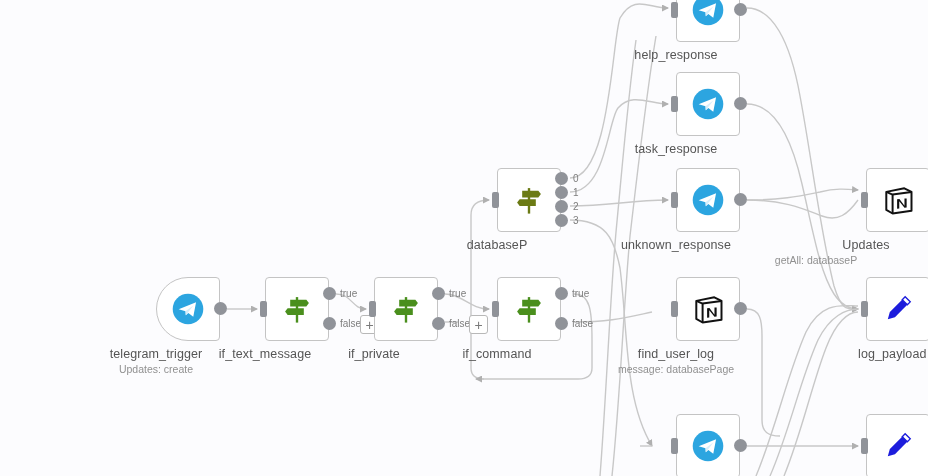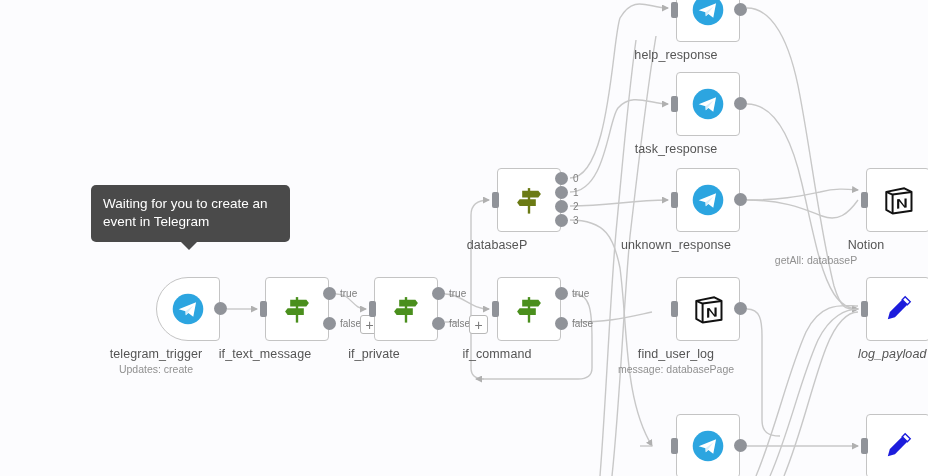--- a/index.html
+++ b/index.html
@@ -35,21 +35,21 @@
     color:#555555;
     letter-spacing:.1px;
   }
   .sublabel{
     position:absolute;top:86px;left:50%;
     transform:translateX(-50%);
     white-space:nowrap;
     font-size:10.5px;
     color:#909090;
   }
-  .label.clipleft{left:0;transform:none;font-style:italic;}
+  .label.clipleft{left:0;transform:none;}
 
   
   .in-port{
     position:absolute;left:-5px;top:24px;
     width:7px;height:16px;border-radius:2px;
     background:#909399;
   }
   .out-dot{
     position:absolute;
     width:13px;height:13px;border-radius:50%;
@@ -332,21 +332,21 @@
       <span>
         <svg class="icon-svg" width="36" height="36" viewBox="0 0 40 40">
           <path d="M7 11 L27 7 L35 11 L35 32 L14 35 L7 31 Z" fill="#ffffff" stroke="#111111" stroke-width="2.2" stroke-linejoin="round"></path>
           <path d="M7 11 L14 14 L14 35" fill="none" stroke="#111111" stroke-width="2.2" stroke-linejoin="round"></path>
           <path d="M14 14 L35 11" fill="none" stroke="#111111" stroke-width="2.2"></path>
           <path d="M19 29.6 L19 19.2 L21.6 19 L27.2 26.4 L27.2 18.4 L29.6 18.2 L29.6 28.4 L27.2 28.7 L21.4 21.4 L21.4 29.4 Z" fill="#111111"></path>
         </svg>
       </span>
     </div>
     <div class="in-port"></div>
-    <div class="label">Notion</div>
+    <div class="label">Updates</div>
     <div class="sublabel clipleft" style="left:-50px;text-align:right;">getAll: databaseP</div>
   </div>
 
   <div class="node" style="left:866px;top:277px;">
     <div class="box">
       <span>
         <svg class="icon-svg" width="34" height="34" viewBox="0 0 40 40">
           <path d="M28.4 5.6 L34.4 11.6 L16.4 29.6 L8 32 L10.4 23.6 Z" fill="#1c1cdc"></path>
           <path d="M28.4 5.6 L34.4 11.6 L31 15 L25 9 Z" fill="#ffffff" stroke="#1c1cdc" stroke-width="1.6"></path>
         </svg>
@@ -361,17 +361,14 @@
       <span>
         <svg class="icon-svg" width="34" height="34" viewBox="0 0 40 40">
           <path d="M28.4 5.6 L34.4 11.6 L16.4 29.6 L8 32 L10.4 23.6 Z" fill="#1c1cdc"></path>
           <path d="M28.4 5.6 L34.4 11.6 L31 15 L25 9 Z" fill="#ffffff" stroke="#1c1cdc" stroke-width="1.6"></path>
         </svg>
       </span>
     </div>
     <div class="in-port"></div>
   </div>
 
-  <div id="tooltip">
-    <span>Waiting for you to create an event in Telegram</span>
-  </div>
 
 </div>
 
 </body></html>

